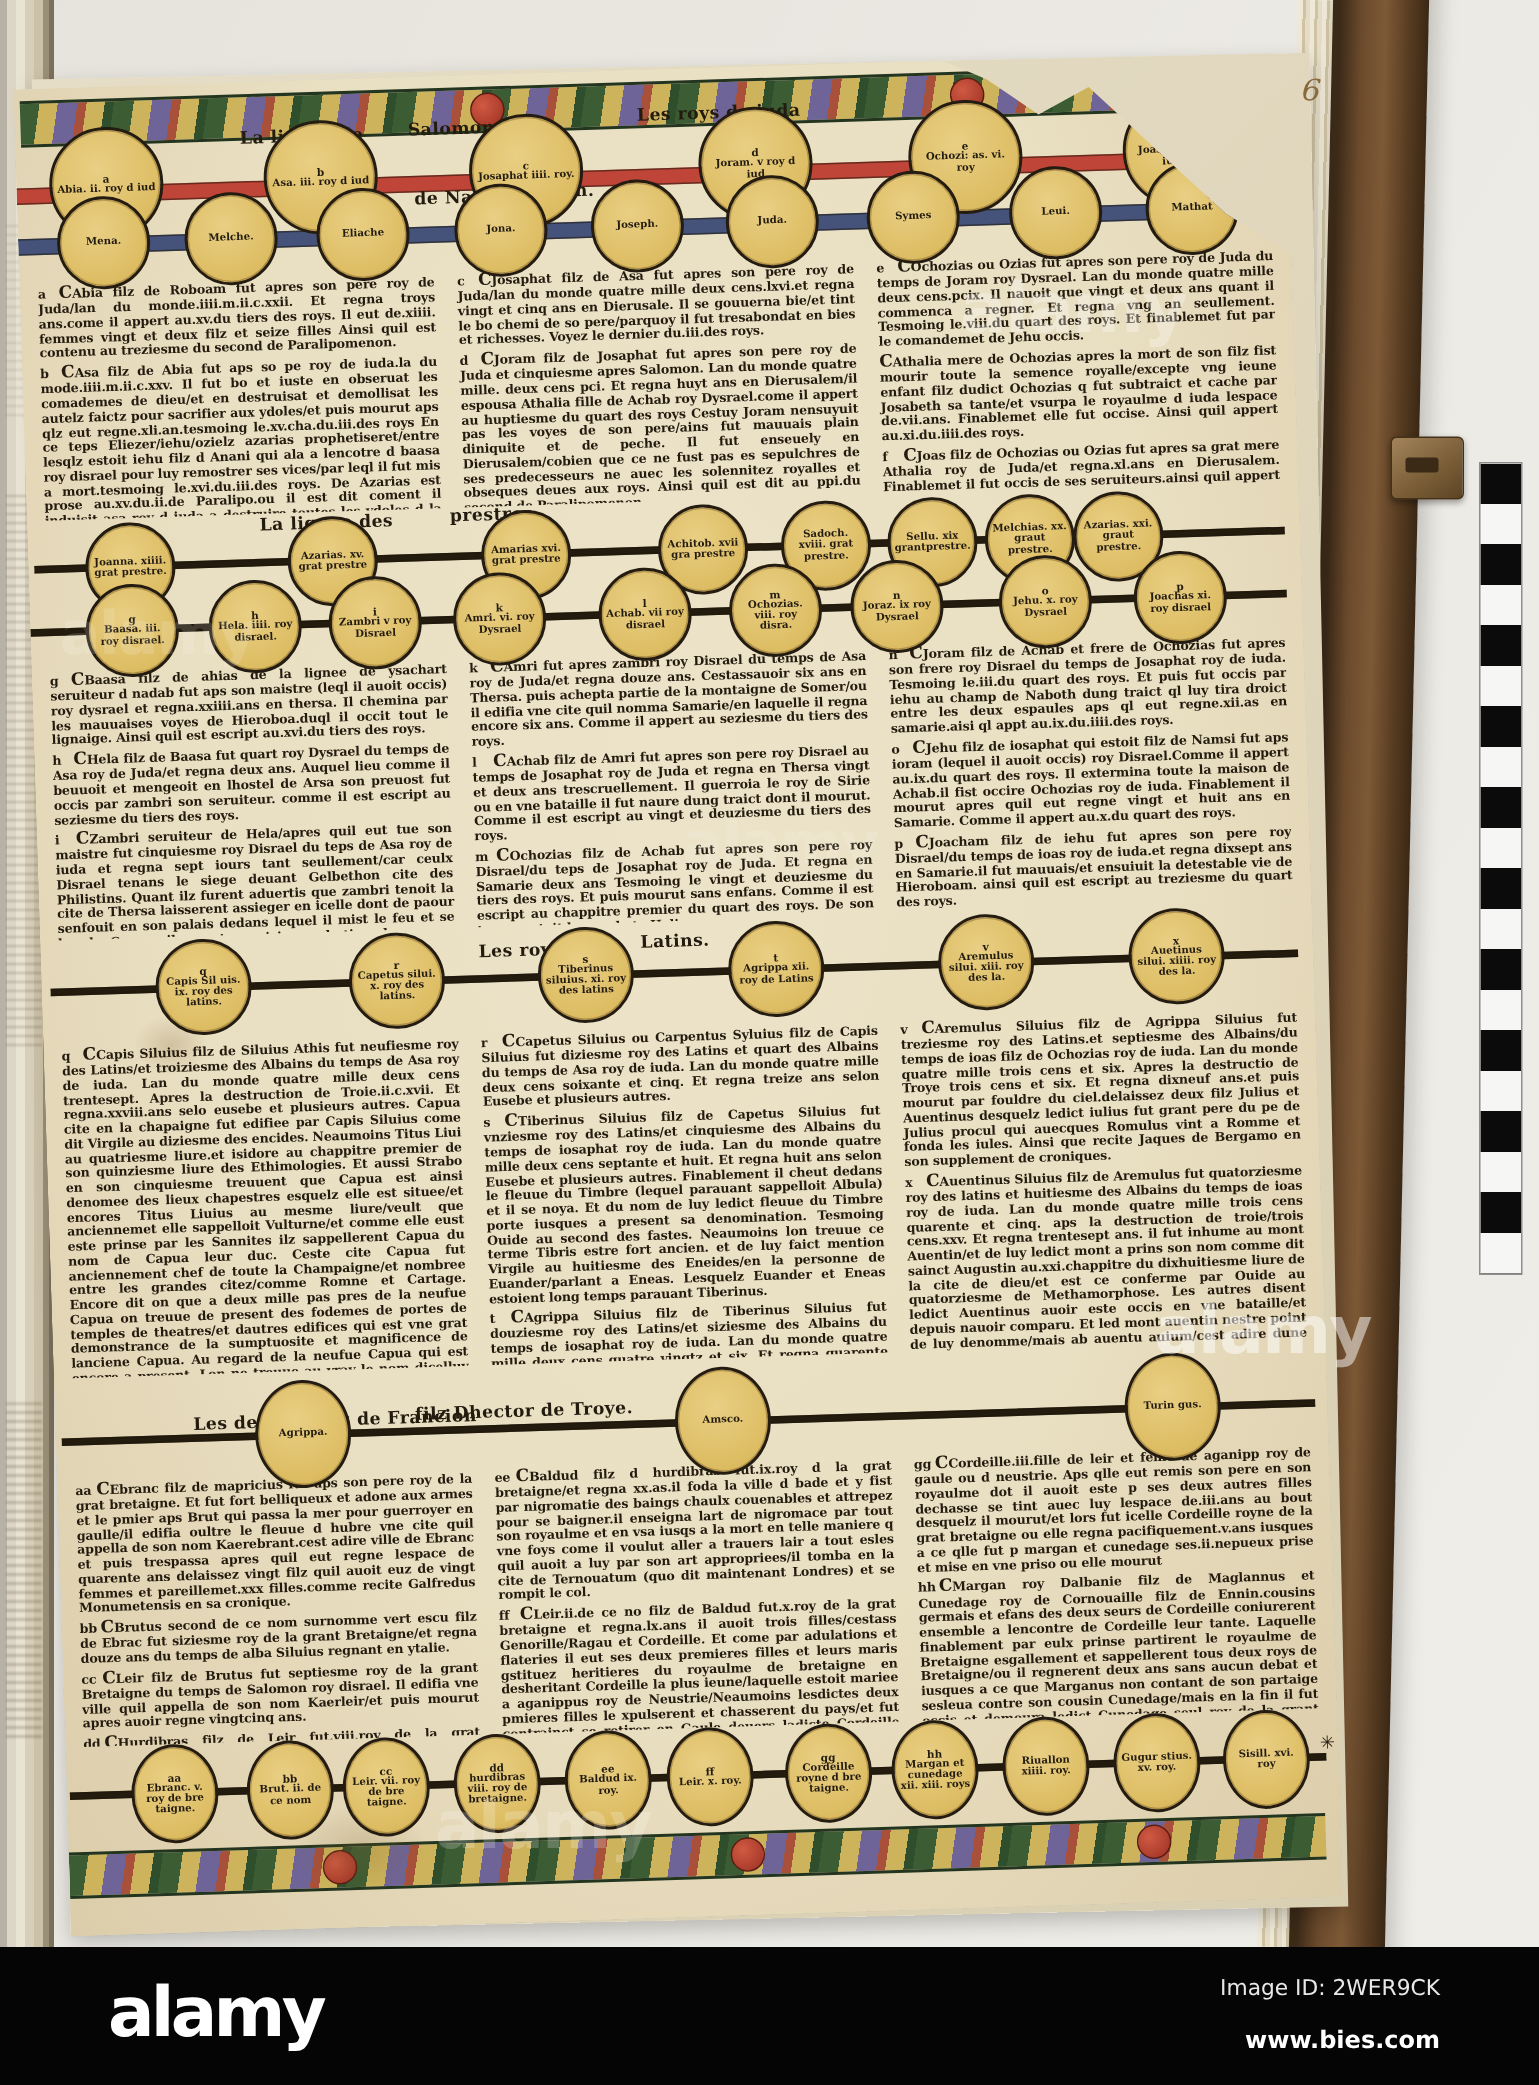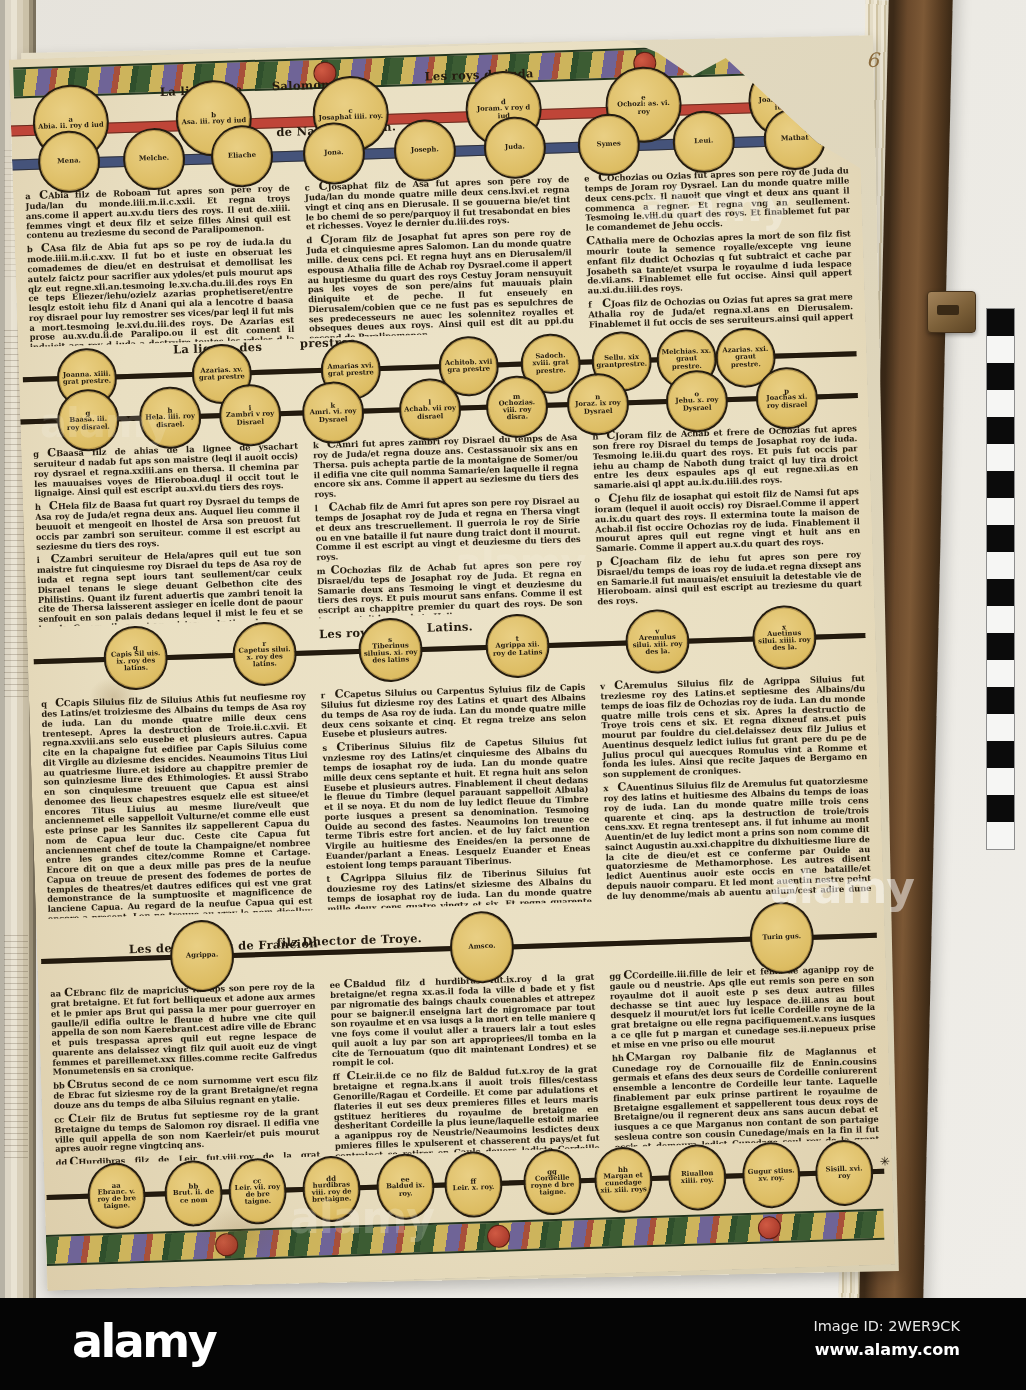--- a/index.html
+++ b/index.html
@@ -55,21 +55,21 @@
   .wm{position:absolute;z-index:6;font-family:"DejaVu Sans",sans-serif;font-weight:700;color:#fff;letter-spacing:-1px;pointer-events:none;}
   .wm1{left:640px;top:178px;font-size:46px;opacity:.30;}
   .wm2{left:770px;top:862px;font-size:44px;opacity:.50;}
   .wm3{left:40px;top:400px;font-size:40px;opacity:.14;}
   .wm4{left:290px;top:1192px;font-size:44px;opacity:.20;}
   .wm5{left:455px;top:540px;font-size:40px;opacity:.10;}
   
   .bar{position:absolute;left:0;top:1298px;width:1026px;height:92px;background:#050505;}
   .logo{position:absolute;left:72px;top:16px;font-family:"DejaVu Sans",sans-serif;font-weight:700;font-size:46px;letter-spacing:-2.5px;color:#fff;}
   .meta{position:absolute;right:66px;top:20px;text-align:right;color:#e8e8e8;font-family:"DejaVu Sans",sans-serif;}
-  .meta .id{font-size:14.5px;margin-bottom:6px;}
+  .meta .id{font-size:14.5px;margin-bottom:16px;}
   .meta .site{font-size:16px;font-weight:700;color:#fff;}
 </style>
 </head>
 <body>
 
 <div class="stage">
   <div class="photo">
     <div class="left-edges">
       <div class="etxt" style="top:150px;height:130px;opacity:.3;"></div>
       <div class="etxt" style="top:330px;height:370px;"></div>
@@ -371,16 +371,16 @@
     <div class="wm wm2">alamy</div>
     <div class="wm wm3">alamy</div>
     <div class="wm wm4">alamy</div>
     <div class="wm wm5">alamy</div>
   </div>
 
   <div class="bar">
     <div class="logo">alamy</div>
     <div class="meta">
       <div class="id">Image ID: 2WER9CK</div>
-      <div class="site">www.alamy.com</div>
+      <div class="site">www.bies.com</div>
     </div>
   </div>
 </div>
 
 </body></html>

